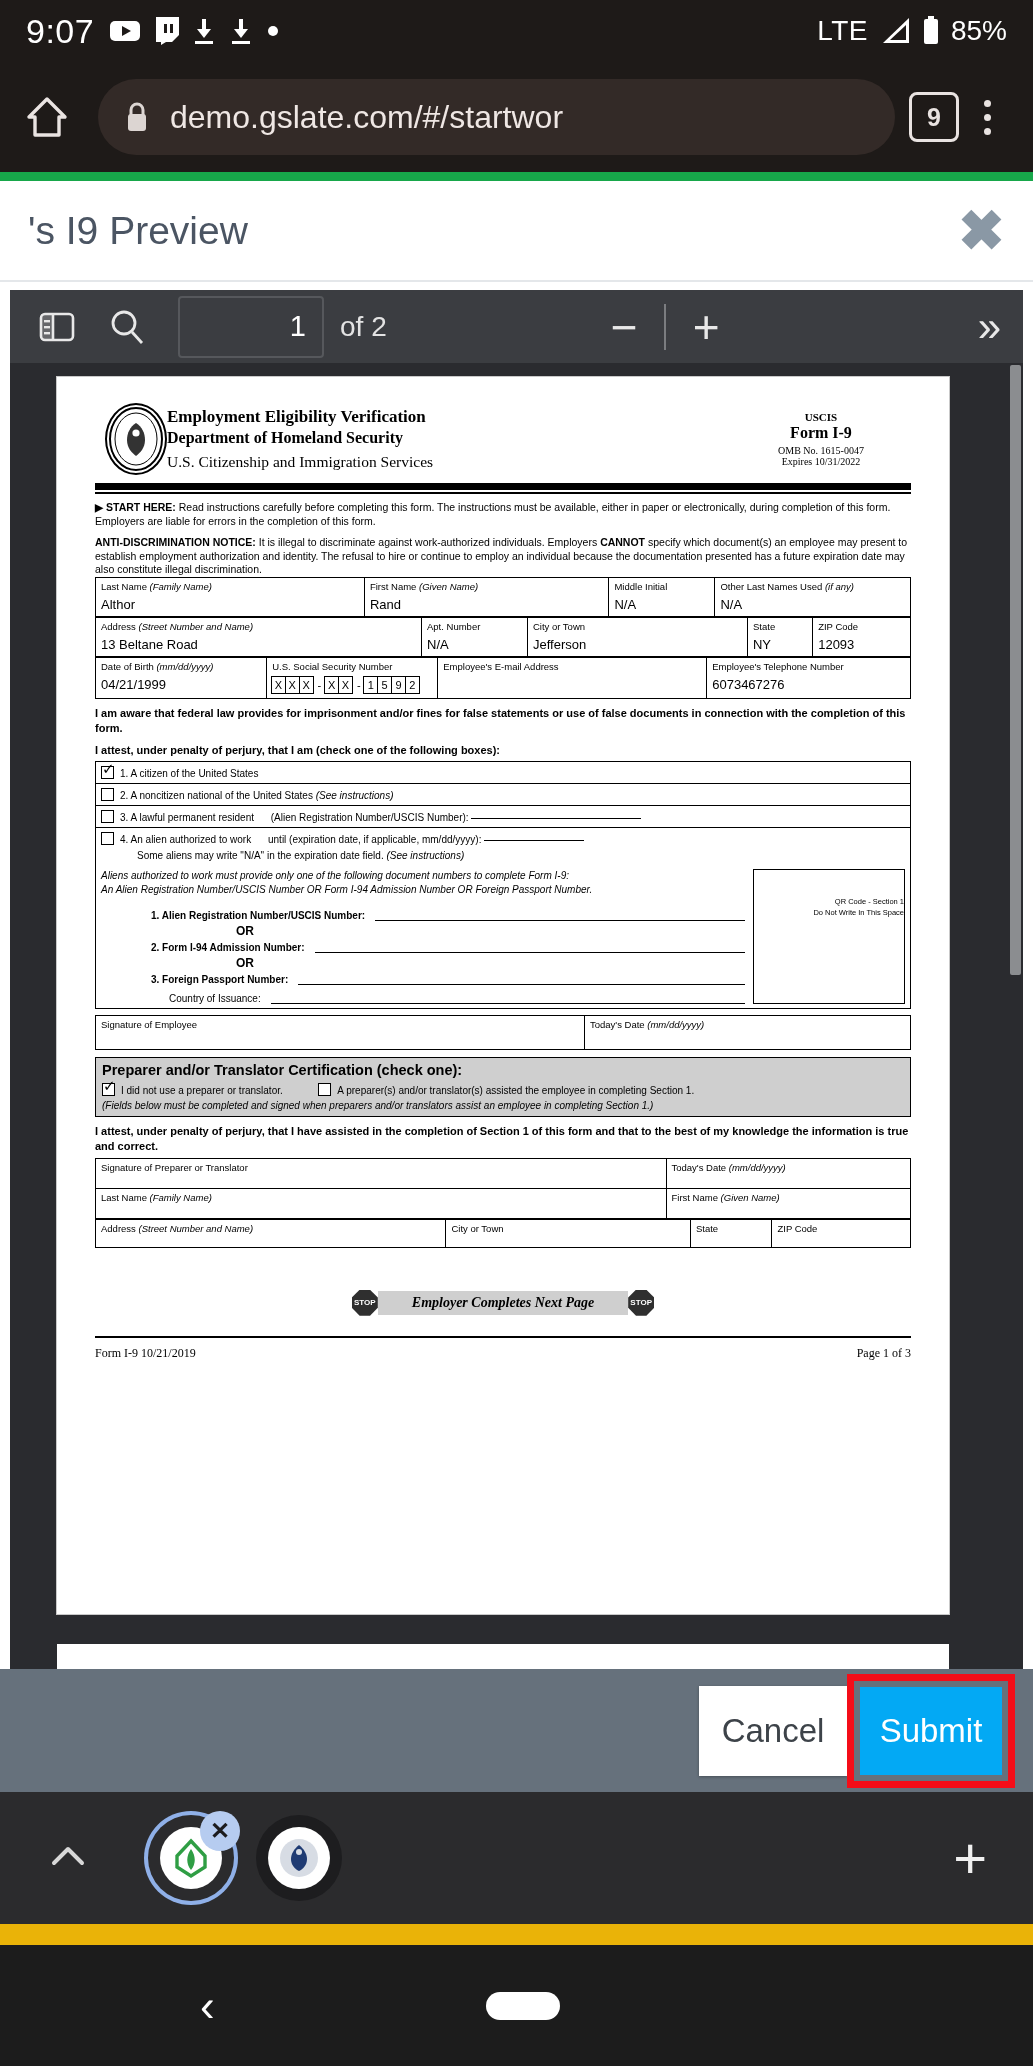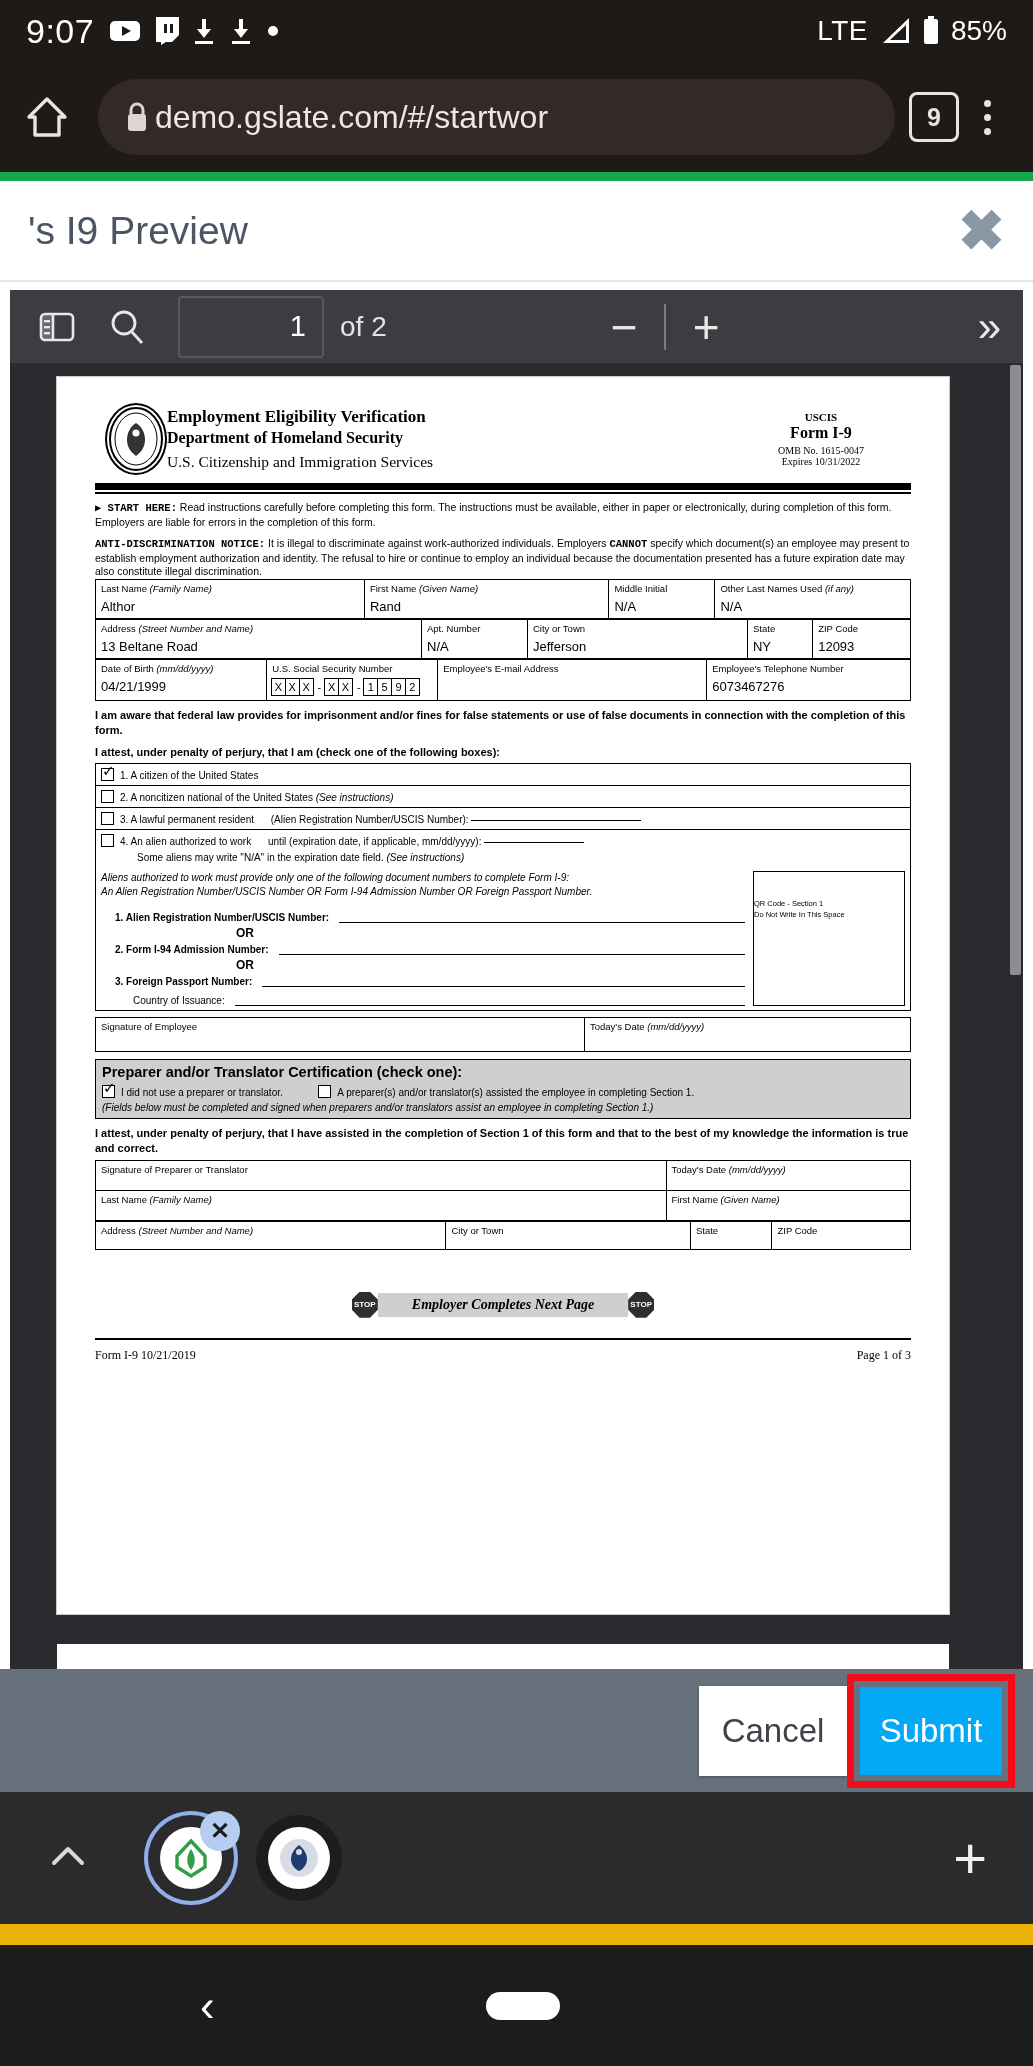--- a/index.html
+++ b/index.html
@@ -30,21 +30,21 @@
     position: absolute; top: 62px; left: 0; width: 1033px; height: 110px;
     background: #1e1a18; display: flex; align-items: center; padding: 0 18px;
   }
   .home-btn { width: 58px; height: 58px; display: flex; align-items: center; justify-content: center; }
   .omnibox {
     flex: 1; height: 76px; background: #332a27; border-radius: 38px;
     display: flex; align-items: center; padding: 0 26px; margin: 0 14px 0 22px;
     overflow: hidden;
   }
   .omnibox .url {
-    color: #efe7e4; font-size: 32px; margin-left: 5px; white-space: nowrap;
+    color: #efe7e4; font-size: 32px; margin-left: 20px; white-space: nowrap;
     overflow: hidden;
     text-align: right;
   }
   .tabcount {
     width: 50px; height: 50px; border: 3px solid #e9e3e1; border-radius: 8px;
     color: #e9e3e1; font-size: 25px; font-weight: bold;
     display: flex; align-items: center; justify-content: center; flex: none;
   }
   .kebab { width: 56px; display: flex; flex-direction: column; align-items: center; gap: 7px; }
   .kebab i { width: 7px; height: 7px; background: #e9e3e1; border-radius: 50%; display: block; }
@@ -119,21 +119,21 @@
   .f-title3 { font-size: 15.5px; margin-top: 6px; }
   .f-head-right { width: 180px; text-align: center; flex: none; }
   .f-uscis { font-size: 11px; font-weight: bold; font-family: Liberation Serif, serif; }
   .f-formi9 { font-size: 16px; font-weight: bold; margin-top: 1px; }
   .f-omb { font-size: 10px; margin-top: 3px; }
   .f-exp { font-size: 10px; }
   .bar-thick { height: 7px; background: #000; margin-top: 8px; }
   .bar-thin { height: 2px; background: #000; margin-top: 2px; }
 
   .f-para { font-size: 10.5px; line-height: 1.32; margin-top: 7px; font-family: "Liberation Sans", sans-serif; }
-  .f-para b { font-weight: bold; font-family: Liberation Mono, monospace; }
+  .f-para b { font-weight: bold; }
   .sec-head {
     background: #cfcfcf; border: 1.5px solid #000; margin-top: 8px; padding: 3px 5px;
     font-size: 12.5px; font-family: "Liberation Sans", sans-serif;
   }
   .sec-head .big { font-weight: bold; font-size: 14.5px; }
   .sec-head i { font-size: 11px; }
 
   table.ftab { width: 100%; border-collapse: collapse; font-family: "Liberation Sans", sans-serif; }
   table.ftab td { border: 1.2px solid #000; padding: 3px 5px 4px 5px; vertical-align: top; }
   .lbl { font-size: 9.5px; display: block; }
@@ -160,25 +160,25 @@
     width: 13px; height: 13px; border: 1.3px solid #000; display: inline-block;
     vertical-align: -2px; margin-right: 6px; position: relative; background: #fff;
   }
   .cb.checked::after {
     content: "✓"; position: absolute; left: 0px; top: -5px; font-size: 15px; line-height: 1; color: #000;
     font-family: "DejaVu Sans", sans-serif;
   }
   .rule-in { display: inline-block; border-bottom: 1.6px solid #000; height: 1px; vertical-align: 2px; }
   .alien-split { display: flex; }
   .alien-left { flex: 1; padding-right: 8px; }
-  .qr-box { width: 152px; border: 1.2px solid #000; text-align: left; font-size: 7.5px;
+  .qr-box { width: 152px; border: 1.2px solid #000; text-align: right; font-size: 7.5px;
             padding-top: 26px; line-height: 1.5; flex: none; }
   .or-line { text-align: center; font-weight: bold; font-size: 12px; margin: 3px 0 3px 0; width: 260px; }
   .numline { display: flex; align-items: flex-end; font-size: 10px; margin-top: 4px; }
-  .numline .nlbl { white-space: nowrap; }
+  .numline .nlbl { white-space: nowrap; margin-left: 36px; }
   .numline .nrule { flex: 1; border-bottom: 1.5px solid #000; margin-left: 10px; height: 11px; }
 
   .prep-head {
     background: #cfcfcf; border: 1.5px solid #000; margin-top: 7px; padding: 4px 6px 5px 6px;
     font-family: "Liberation Sans", sans-serif;
   }
   .prep-head .ph-title { font-size: 14.5px; font-weight: bold; }
   .prep-head .ph-row { font-size: 10px; margin-top: 5px; }
   .prep-head .ph-note { font-size: 10px; font-style: italic; margin-top: 4px; }
 

